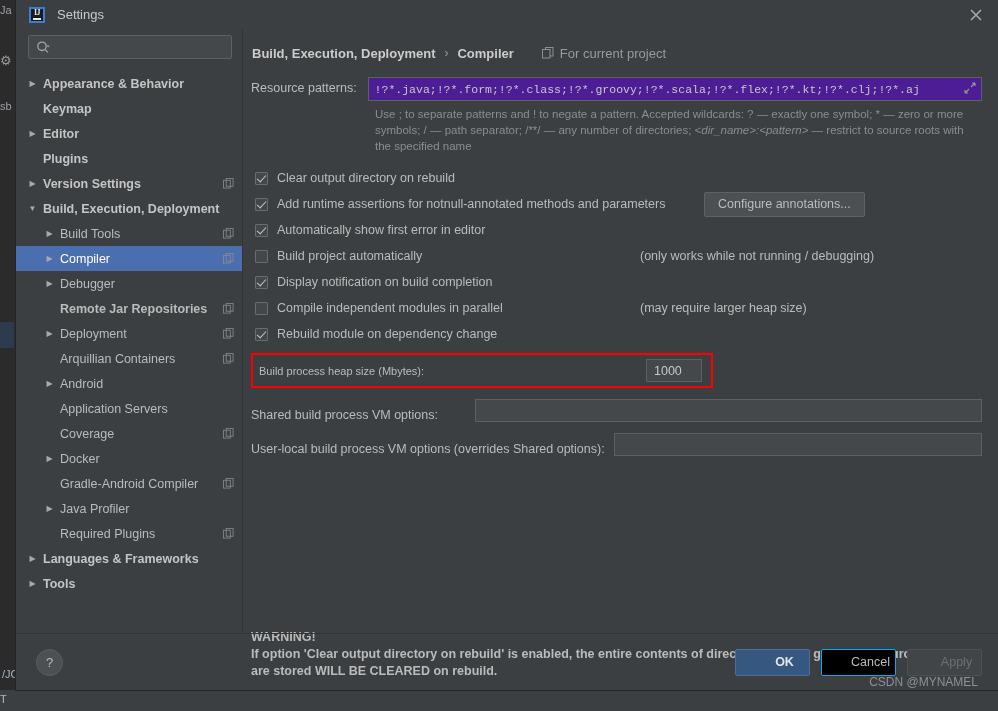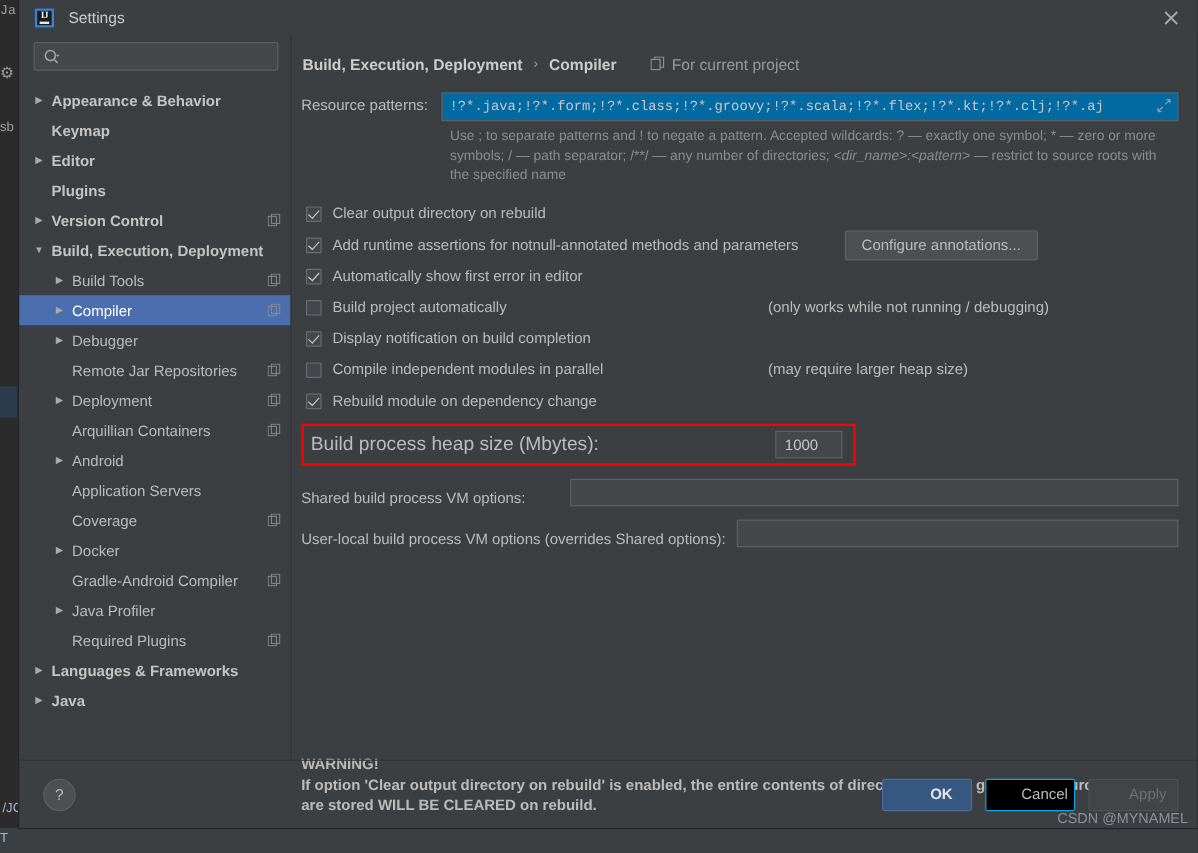--- a/index.html
+++ b/index.html
@@ -29,21 +29,20 @@
     width: 14px; height: 14px;
     color: #9a9a9a;
     font-size: 13px;
     line-height: 14px;
   }
   #ide-bg .bg-text-a {
     position: absolute;
     left: 0; top: 4px;
     font-size: 11px;
     color: #9aa0a6;
-    font-family: Liberation Mono, monospace;
   }
   #ide-bg .bg-text-b {
     position: absolute;
     left: 0; top: 100px;
     font-size: 11px;
     color: #9aa0a6;
   }
   #ide-bg .bg-tab {
     position: absolute;
     left: 0; top: 322px;
@@ -253,21 +252,21 @@
   .res-label {
     font-size: 12.5px;
     color: #bbbbbb;
     padding-top: 4px;
     white-space: nowrap;
   }
   .res-field {
     margin-left: 11px;
     flex: 1 1 auto;
     height: 24px;
-    background: #0369a1;
+    background: #4c1d95;
     border: 1px solid #5e6060;
     box-sizing: border-box;
     display: flex;
     align-items: center;
     padding: 0 6px;
     position: relative;
     min-width: 0;
   }
   .res-field .val {
     font-family: "Liberation Mono", monospace;
@@ -357,21 +356,21 @@
     border: 2px solid #ff0000;
     box-sizing: border-box;
     display: flex;
     align-items: center;
     width: 462px;
     position: relative;
     margin-left: 0px;
   }
   .heap-label {
     margin-left: 6px;
-    font-size: 16px;
+    font-size: 11px;
     color: #bbbbbb;
     white-space: nowrap;
   }
   .heap-input {
     position: absolute;
     right: 9px;
     width: 56px;
     height: 23px;
     background: #45484a;
     border: 1px solid #5e6060;
@@ -469,21 +468,21 @@
     border: 1px solid #0ea5e9;
     color: #bbbbbb;
   }
   .dlg-btn.disabled {
     background: #424547;
     border: 1px solid #4e5153;
     color: #6d7072;
   }
   .watermark {
     position: absolute;
-    right: 8px;
+    right: 20px;
     bottom: 1px;
     font-size: 12px;
     color: #8d9196;
     white-space: nowrap;
   }
 </style>
 </head>
 <body>
 
 <div id="ide-bg">
@@ -533,21 +532,21 @@
           <div class="tree-row bold" style="padding-left: 10px;">
             <span class="arrow">▶</span>
             <span class="label" style="margin-left: 4px;">Editor</span>
           </div>
           <div class="tree-row bold" style="padding-left: 10px;">
             <span class="arrow">&nbsp;</span>
             <span class="label" style="margin-left: 4px;">Plugins</span>
           </div>
           <div class="tree-row bold" style="padding-left: 10px;">
             <span class="arrow">▶</span>
-            <span class="label" style="margin-left: 4px;">Version Control</span>
+            <span class="label" style="margin-left: 4px;">Version Settings</span>
             <span class="proj-icon">
               <svg width="11" height="11" viewBox="0 0 12 12">
                 <rect x="3.5" y="0.5" width="7.5" height="8.5" stroke="#8f8f8f" stroke-width="1" fill="none"></rect>
                 <rect x="0.5" y="2.5" width="7.5" height="8.5" stroke="#8f8f8f" stroke-width="1" fill="none"></rect>
               </svg>
             </span>
           </div>
           <div class="tree-row bold" style="padding-left: 10px;">
             <span class="arrow">▼</span>
             <span class="label" style="margin-left: 4px;">Build, Execution, Deployment</span>
@@ -571,21 +570,21 @@
                 <rect x="0.5" y="2.5" width="7.5" height="8.5" stroke="#8f8f8f" stroke-width="1" fill="none"></rect>
               </svg>
             </span>
           </div>
           <div class="tree-row" style="padding-left: 27px;">
             <span class="arrow">▶</span>
             <span class="label" style="margin-left: 4px;">Debugger</span>
           </div>
           <div class="tree-row" style="padding-left: 27px;">
             <span class="arrow">&nbsp;</span>
-            <span class="label" style="margin-left: 4px;">Remote Jar Repositories</span>
+            <span class="label" style="margin-left: 4px; font-weight: bold;">Remote Jar Repositories</span>
             <span class="proj-icon">
               <svg width="11" height="11" viewBox="0 0 12 12">
                 <rect x="3.5" y="0.5" width="7.5" height="8.5" stroke="#8f8f8f" stroke-width="1" fill="none"></rect>
                 <rect x="0.5" y="2.5" width="7.5" height="8.5" stroke="#8f8f8f" stroke-width="1" fill="none"></rect>
               </svg>
             </span>
           </div>
           <div class="tree-row" style="padding-left: 27px;">
             <span class="arrow">▶</span>
             <span class="label" style="margin-left: 4px;">Deployment</span>
@@ -651,21 +650,21 @@
                 <rect x="0.5" y="2.5" width="7.5" height="8.5" stroke="#8f8f8f" stroke-width="1" fill="none"></rect>
               </svg>
             </span>
           </div>
           <div class="tree-row bold" style="padding-left: 10px;">
             <span class="arrow">▶</span>
             <span class="label" style="margin-left: 4px;">Languages &amp; Frameworks</span>
           </div>
           <div class="tree-row bold" style="padding-left: 10px;">
             <span class="arrow">▶</span>
-            <span class="label" style="margin-left: 4px;">Java</span>
+            <span class="label" style="margin-left: 4px;">Tools</span>
           </div>
         </div>
     </div>
 
     <div class="main">
 
       <div class="breadcrumb">
         <span class="crumb">Build, Execution, Deployment</span>
         <span class="crumb-sep">›</span>
         <span class="crumb">Compiler</span>

